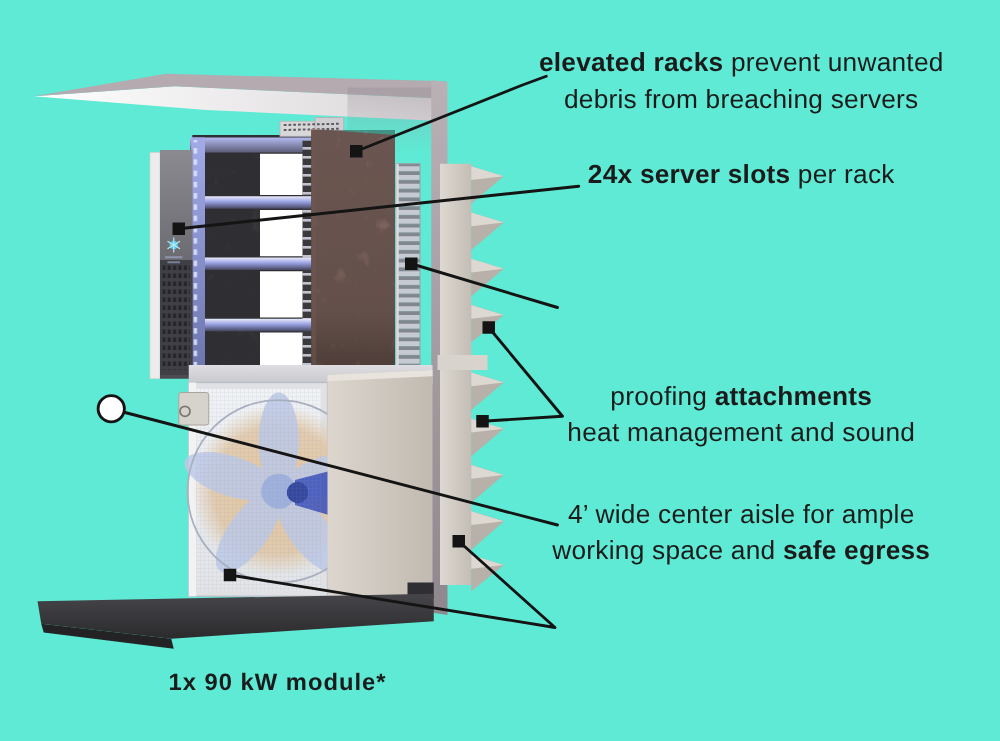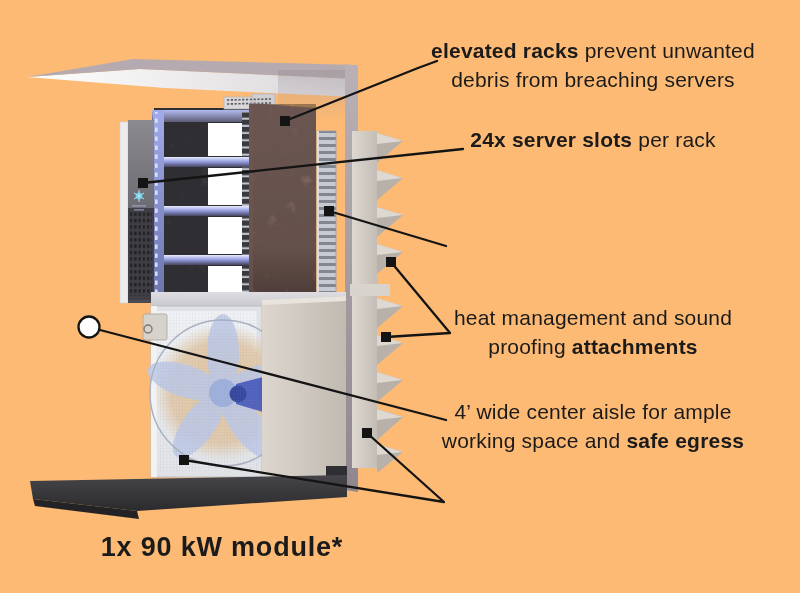--- a/index.html
+++ b/index.html
@@ -1,24 +1,24 @@
 <!DOCTYPE html>
 <html><head>
 <meta charset="utf-8">
 <style>
   html,body{margin:0;padding:0;background:#fff;}
-  #stage{position:relative;width:800px;height:593px;background:#fdba74;overflow:hidden;
+  #stage{position:relative;width:800px;height:593px;background:#5eead4;overflow:hidden;
          font-family:"Liberation Sans","DejaVu Sans",sans-serif;color:#1b1b1b;}
   #render{position:absolute;left:0;top:0;}
   .ann{position:absolute;left:393px;width:400px;text-align:center;
        font-size:21px;line-height:29px;letter-spacing:.2px;}
   .ann .b{font-weight:700;}
   .ann-line{white-space:nowrap;}
   #caption{position:absolute;left:62px;top:531px;width:320px;text-align:center;
-           font-size:27px;line-height:32px;font-weight:700;letter-spacing:.8px;}
+           font-size:19px;line-height:32px;font-weight:700;letter-spacing:.8px;}
 </style>
 </head>
 <body>
 
 <div id="stage">
 
 <svg id="render" width="800" height="593" viewBox="0 0 800 593">
   <defs>
     <linearGradient id="gradCab" x1="0" y1="0" x2="0" y2="1">
       <stop offset="0" stop-color="#8a8a90"></stop>
@@ -254,22 +254,22 @@
 </svg>
 
 <div class="ann" style="top:36px">
       <div class="ann-line"><span class="b">elevated racks</span><span> prevent unwanted</span></div>
       <div class="ann-line"><span>debris from breaching servers</span></div>
     </div>
 <div class="ann" style="top:125px">
       <div class="ann-line"><span class="b">24x server slots</span><span> per rack</span></div>
     </div>
 <div class="ann" style="top:303px">
+      <div class="ann-line"><span>proofing </span><span class="b">attachments</span></div>
       <div class="ann-line"><span>heat management and sound</span></div>
-      <div class="ann-line"><span>proofing </span><span class="b">attachments</span></div>
     </div>
 <div class="ann" style="top:397px">
       <div class="ann-line"><span>4’ wide center aisle for ample</span></div>
       <div class="ann-line"><span>working space and </span><span class="b">safe egress</span></div>
     </div>
 <div class="ann" style="top:490px">
     </div>
 
 <div id="caption">1x 90 kW module*</div>
 

